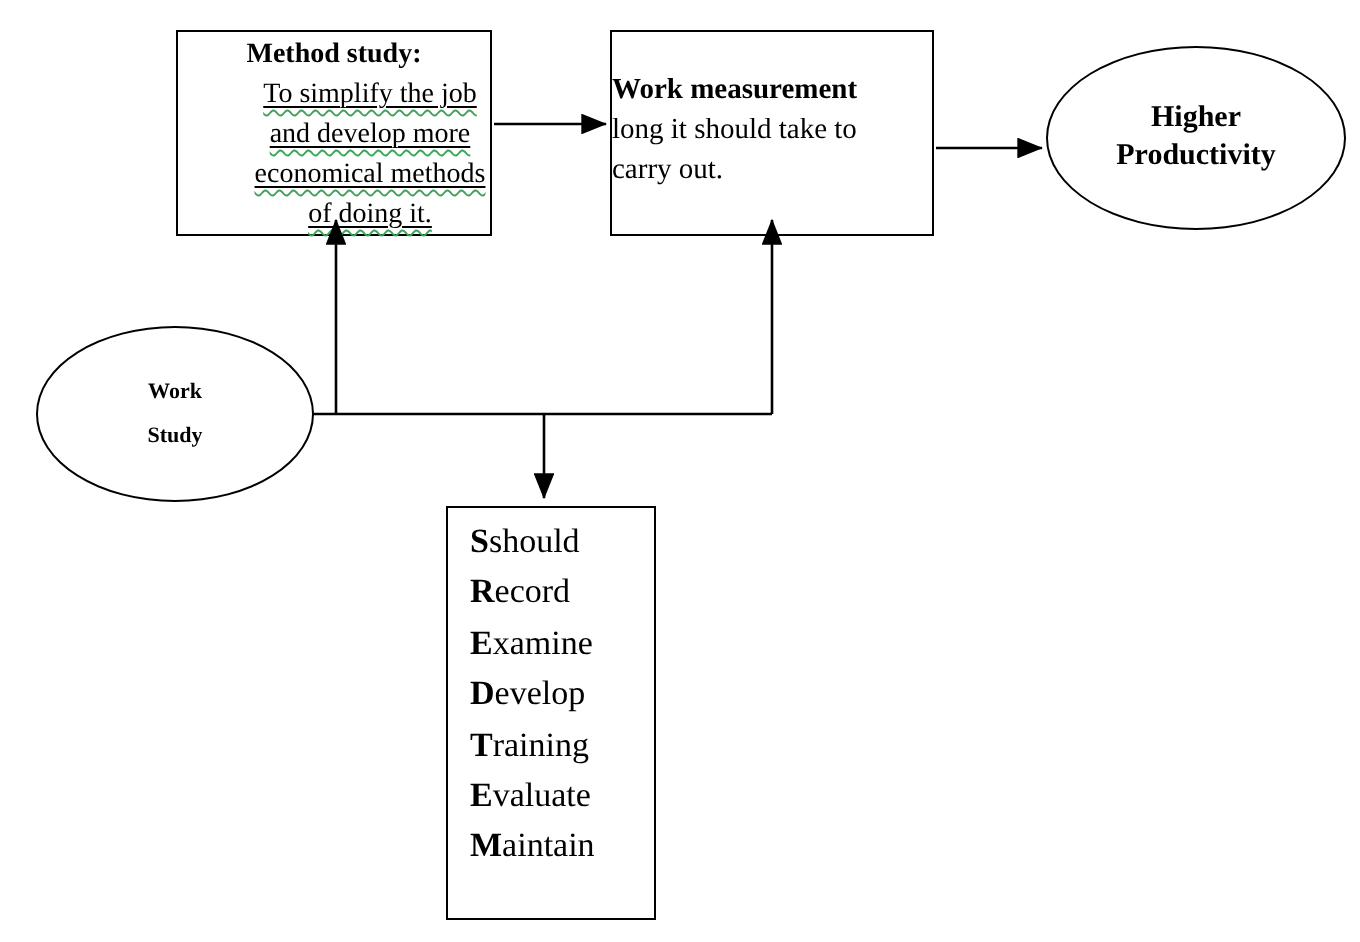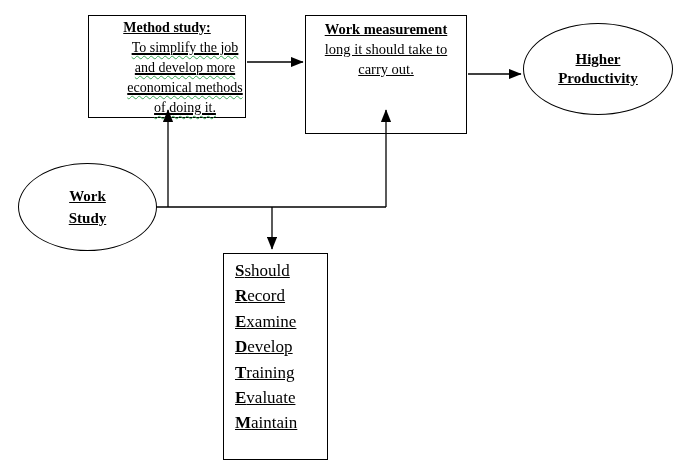--- a/index.html
+++ b/index.html
@@ -14,55 +14,55 @@
     width:680px;height:471px;
     background:var(--background);
     font-family:"Liberation Serif","DejaVu Serif",serif;
     color:#000;
     overflow:hidden;
   }
   .connectors{
     position:absolute;left:0;top:0;width:680px;height:471px;
     z-index:5;pointer-events:none;
   }
-  .node{position:absolute;box-sizing:border-box;background:var(--background);z-index:1;text-decoration:underline;}
+  .node{position:absolute;box-sizing:border-box;background:var(--background);z-index:1;}
   .rect{border:1px solid var(--box-border);}
   .ellipse{
     border:1px solid var(--box-border);
     border-radius:50%;
     display:flex;flex-direction:column;align-items:center;justify-content:center;
     font-weight:bold;text-align:center;
   }
   .method-box{
     left:88px;top:15px;width:158px;height:103px;
     text-align:center;font-size:14px;line-height:20px;padding-top:2px;
   }
   .measure-box{
-    left:305px;top:15px;width:162px;height:119px;
-    text-align:center;font-size:14.5px;line-height:20px;padding-top:3px;
+    left:305px;top:15px;width:162px;height:103px;
+    font-size:14.5px;line-height:20px;padding-top:19px;
   }
   .box-title{font-weight:bold;}
   .wavy{
     text-decoration:underline wavy var(--wavy-underline);
     text-decoration-thickness:1px;
     text-underline-offset:3px;
   }
   .solid-u{
     text-decoration:underline solid #000;
     text-decoration-thickness:1px;
     text-underline-offset:2px;
     margin-left:36px;
   }
   .hp-ellipse{
     left:523px;top:23px;width:150px;height:92px;
     font-size:15px;line-height:19px;
   }
   .ws-ellipse{
     left:18px;top:163px;width:139px;height:88px;
-    font-size:15px;line-height:22px;
+    font-size:11px;line-height:22px;
   }
   .steps-box{
     left:223px;top:253px;width:105px;height:207px;
     font-size:17px;line-height:25.4px;
     padding:4px 0 0 11px;
   }
   .step b{font-weight:bold;}
 </style>
 </head>
 <body>

